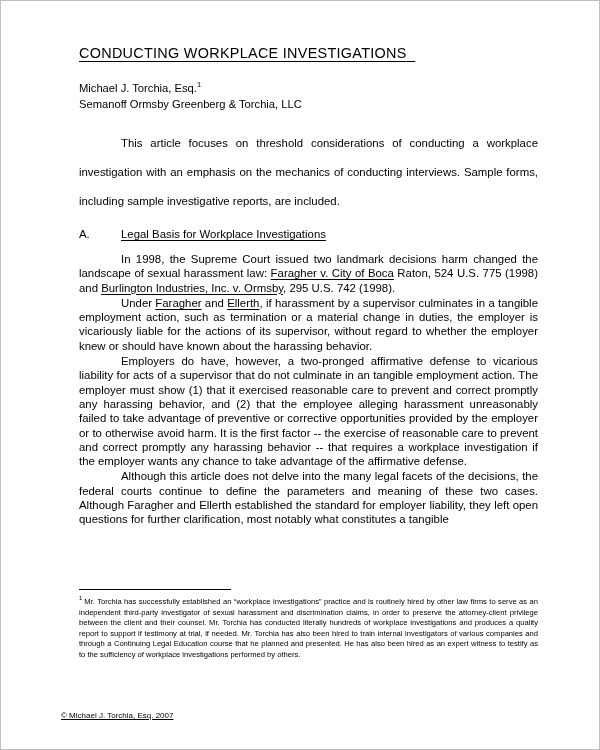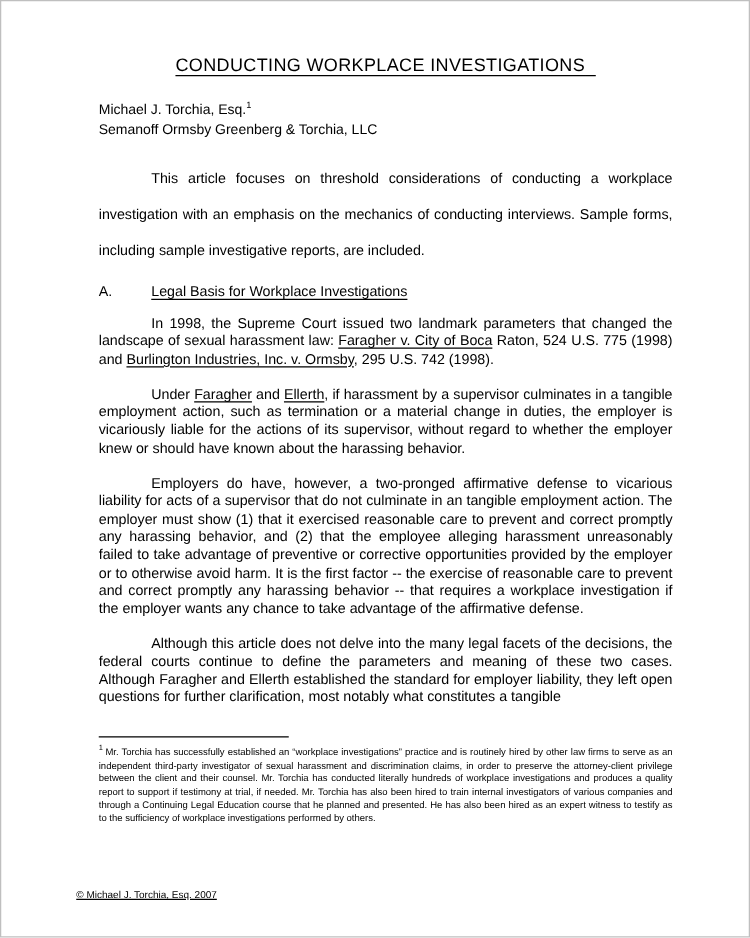--- a/index.html
+++ b/index.html
@@ -25,21 +25,20 @@
   }
   .content {
     position: absolute;
     left: 78px;
     top: 30px;
     width: 459px;
   }
 
   
   .doc-title {
-    text-align: center;
     font-size: 14.4px;
     letter-spacing: 0.3px;
     margin: 14px 0 16px 0;
     padding: 0;
     font-weight: normal;
   }
   .doc-title .u {
     text-decoration: underline;
     text-underline-offset: 2.5px;
   }
@@ -65,21 +64,21 @@
     margin: 0;
   }
   .para-dbl {
     line-height: 29px;
     text-indent: 42px;
     margin-top: 17px;
   }
   .para-sgl {
     line-height: 14.3px;
     text-indent: 42px;
-    margin-top: 14px;
+    margin-top: 1px;
   }
   .para-sgl.tight-first {
     margin-top: 12px;
   }
 
   
   .section-head {
     font-size: 11.4px;
     margin-top: 12px;
     display: flex;
@@ -149,21 +148,21 @@
       <div>Semanoff Ormsby Greenberg &amp; Torchia, LLC</div>
     </div>
 
     <p class="para para-dbl">This article focuses on threshold considerations of conducting a workplace investigation with an emphasis on the mechanics of conducting interviews.  Sample forms, including sample investigative reports, are included.</p>
 
     <div class="section-head">
       <span class="letter">A.</span>
       <span class="head-text">Legal Basis for Workplace Investigations</span>
     </div>
 
-    <p class="para para-sgl tight-first"><span>In 1998, the Supreme Court issued two landmark parameters that changed the landscape of sexual harassment law: </span><span class="u">Faragher v. City of Boca</span><span> Raton, 524 U.S. 775 (1998) and </span><span class="u">Burlington Industries, Inc. v. Ormsby</span><span>, 295 U.S. 742 (1998).</span></p>
+    <p class="para para-sgl tight-first"><span>In 1998, the Supreme Court issued two landmark decisions harm changed the landscape of sexual harassment law: </span><span class="u">Faragher v. City of Boca</span><span> Raton, 524 U.S. 775 (1998) and </span><span class="u">Burlington Industries, Inc. v. Ormsby</span><span>, 295 U.S. 742 (1998).</span></p>
     <p class="para para-sgl"><span>Under </span><span class="u">Faragher</span><span> and </span><span class="u">Ellerth</span><span>, if harassment by a supervisor culminates in a tangible employment action, such as termination or a material change in duties, the employer is vicariously liable for the actions of its supervisor, without regard to whether the employer knew or should have known about the harassing behavior.</span></p>
     <p class="para para-sgl"><span>Employers do have, however, a two-pronged affirmative defense to vicarious liability for acts of a supervisor that do not culminate in an tangible employment action.  The employer must show (1) that it exercised reasonable care to prevent and correct promptly any harassing behavior, and (2) that the employee alleging harassment unreasonably failed to take advantage of preventive or corrective opportunities provided by the employer or to otherwise avoid harm.  It is the first factor -- the exercise of reasonable care to prevent and correct promptly any harassing behavior -- that requires a workplace investigation if the employer wants any chance to take advantage of the affirmative defense.</span></p>
     <p class="para para-sgl"><span>Although this article does not delve into the many legal facets of the decisions, the federal courts continue to define the parameters and meaning of these two cases.  Although Faragher and Ellerth established the standard for employer liability, they left open questions for further clarification, most notably what constitutes a tangible</span></p>
 
   </div>
 
   <div class="footnote-area">
     <div class="footnote-rule"></div>
     <p class="footnote-text"><span class="fn-mark">1</span><span>Mr. Torchia has successfully established an “workplace investigations” practice and is routinely hired by other law firms to serve as an independent third-party investigator of sexual harassment and discrimination claims, in order to preserve the attorney-client privilege between the client and their counsel.  Mr. Torchia has conducted literally hundreds of workplace investigations and produces a quality report to support if testimony at trial, if needed.   Mr. Torchia has  also  been hired to train internal investigators of various companies  and through a Continuing Legal Education course that he planned and presented.   He has also been hired as an expert witness to testify as to the sufficiency of workplace investigations performed by others.</span></p>
   </div>

